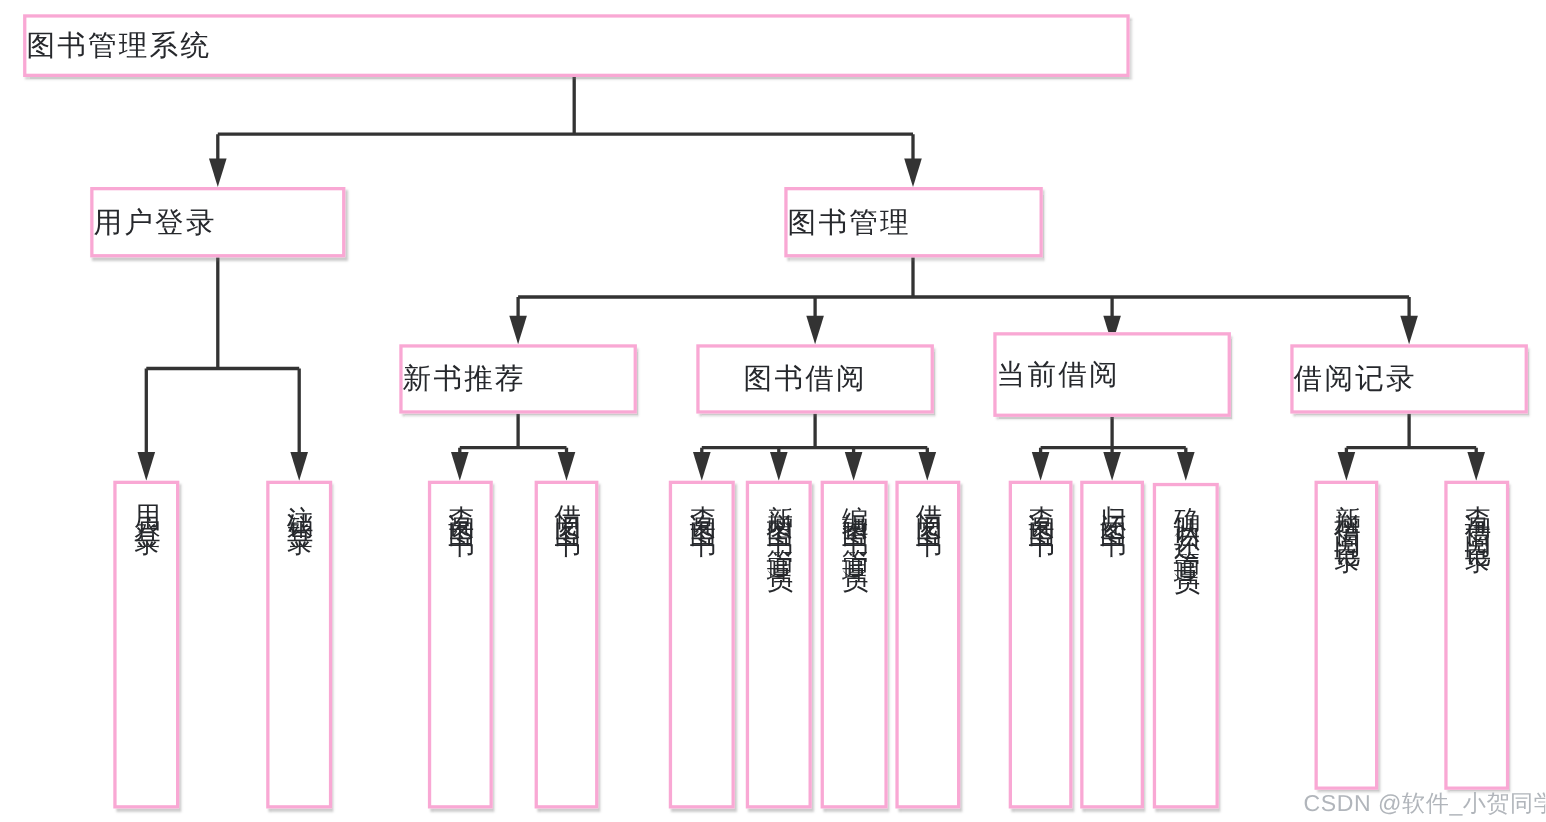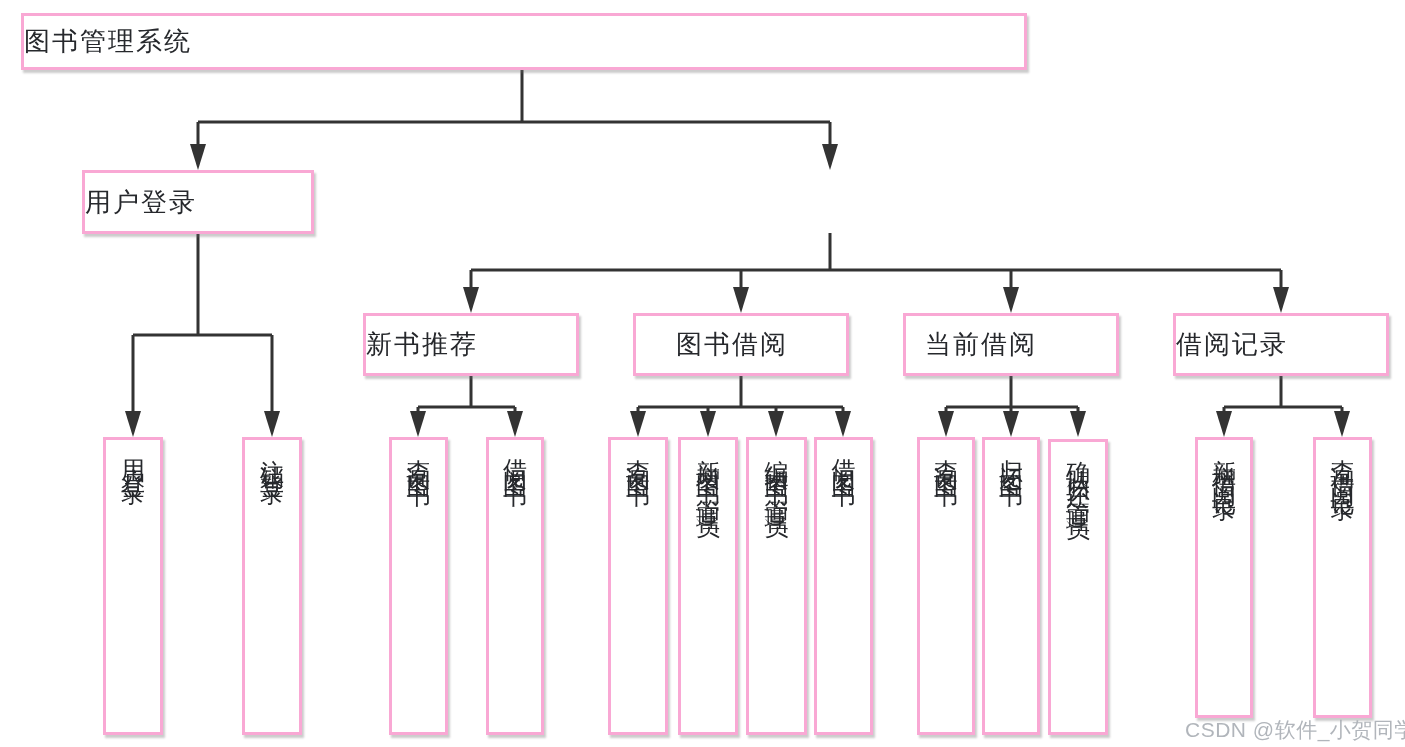--- a/index.html
+++ b/index.html
@@ -106,28 +106,31 @@
     </g>
   </svg>
 
   <div class="node h-node" style="left:21px; top:13px; width:1006px; height:57px;">
     <span>图书管理系统</span>
   </div>
 
   <div class="node h-node" style="left:82px; top:170px; width:232px; height:64px;">
     <span>用户登录</span>
   </div>
+  <div class="node h-node" style="left:713px; top:170px; width:235px; height:64px;">
+    <span>图书管理</span>
+  </div>
 
   <div class="node h-node" style="left:363px; top:313px; width:216px; height:63px;">
     <span>新书推荐</span>
   </div>
   <div class="node h-node" style="left:633px; top:313px; width:216px; height:63px;padding-left:40px;">
     <span>图书借阅</span>
   </div>
-  <div class="node h-node" style="left:903px; top:313px; width:216px; height:63px;padding-left:19px;">
+  <div class="node h-node" style="left:903px; top:302px; width:216px; height:77px;">
     <span>当前借阅</span>
   </div>
   <div class="node h-node" style="left:1173px; top:313px; width:216px; height:63px;">
     <span>借阅记录</span>
   </div>
 
   <div class="node v-node" style="left:103px; top:437px; width:60px; height:298px;">
     <span>用户登录</span>
   </div>
   <div class="node v-node" style="left:242px; top:437px; width:60px; height:298px;">

